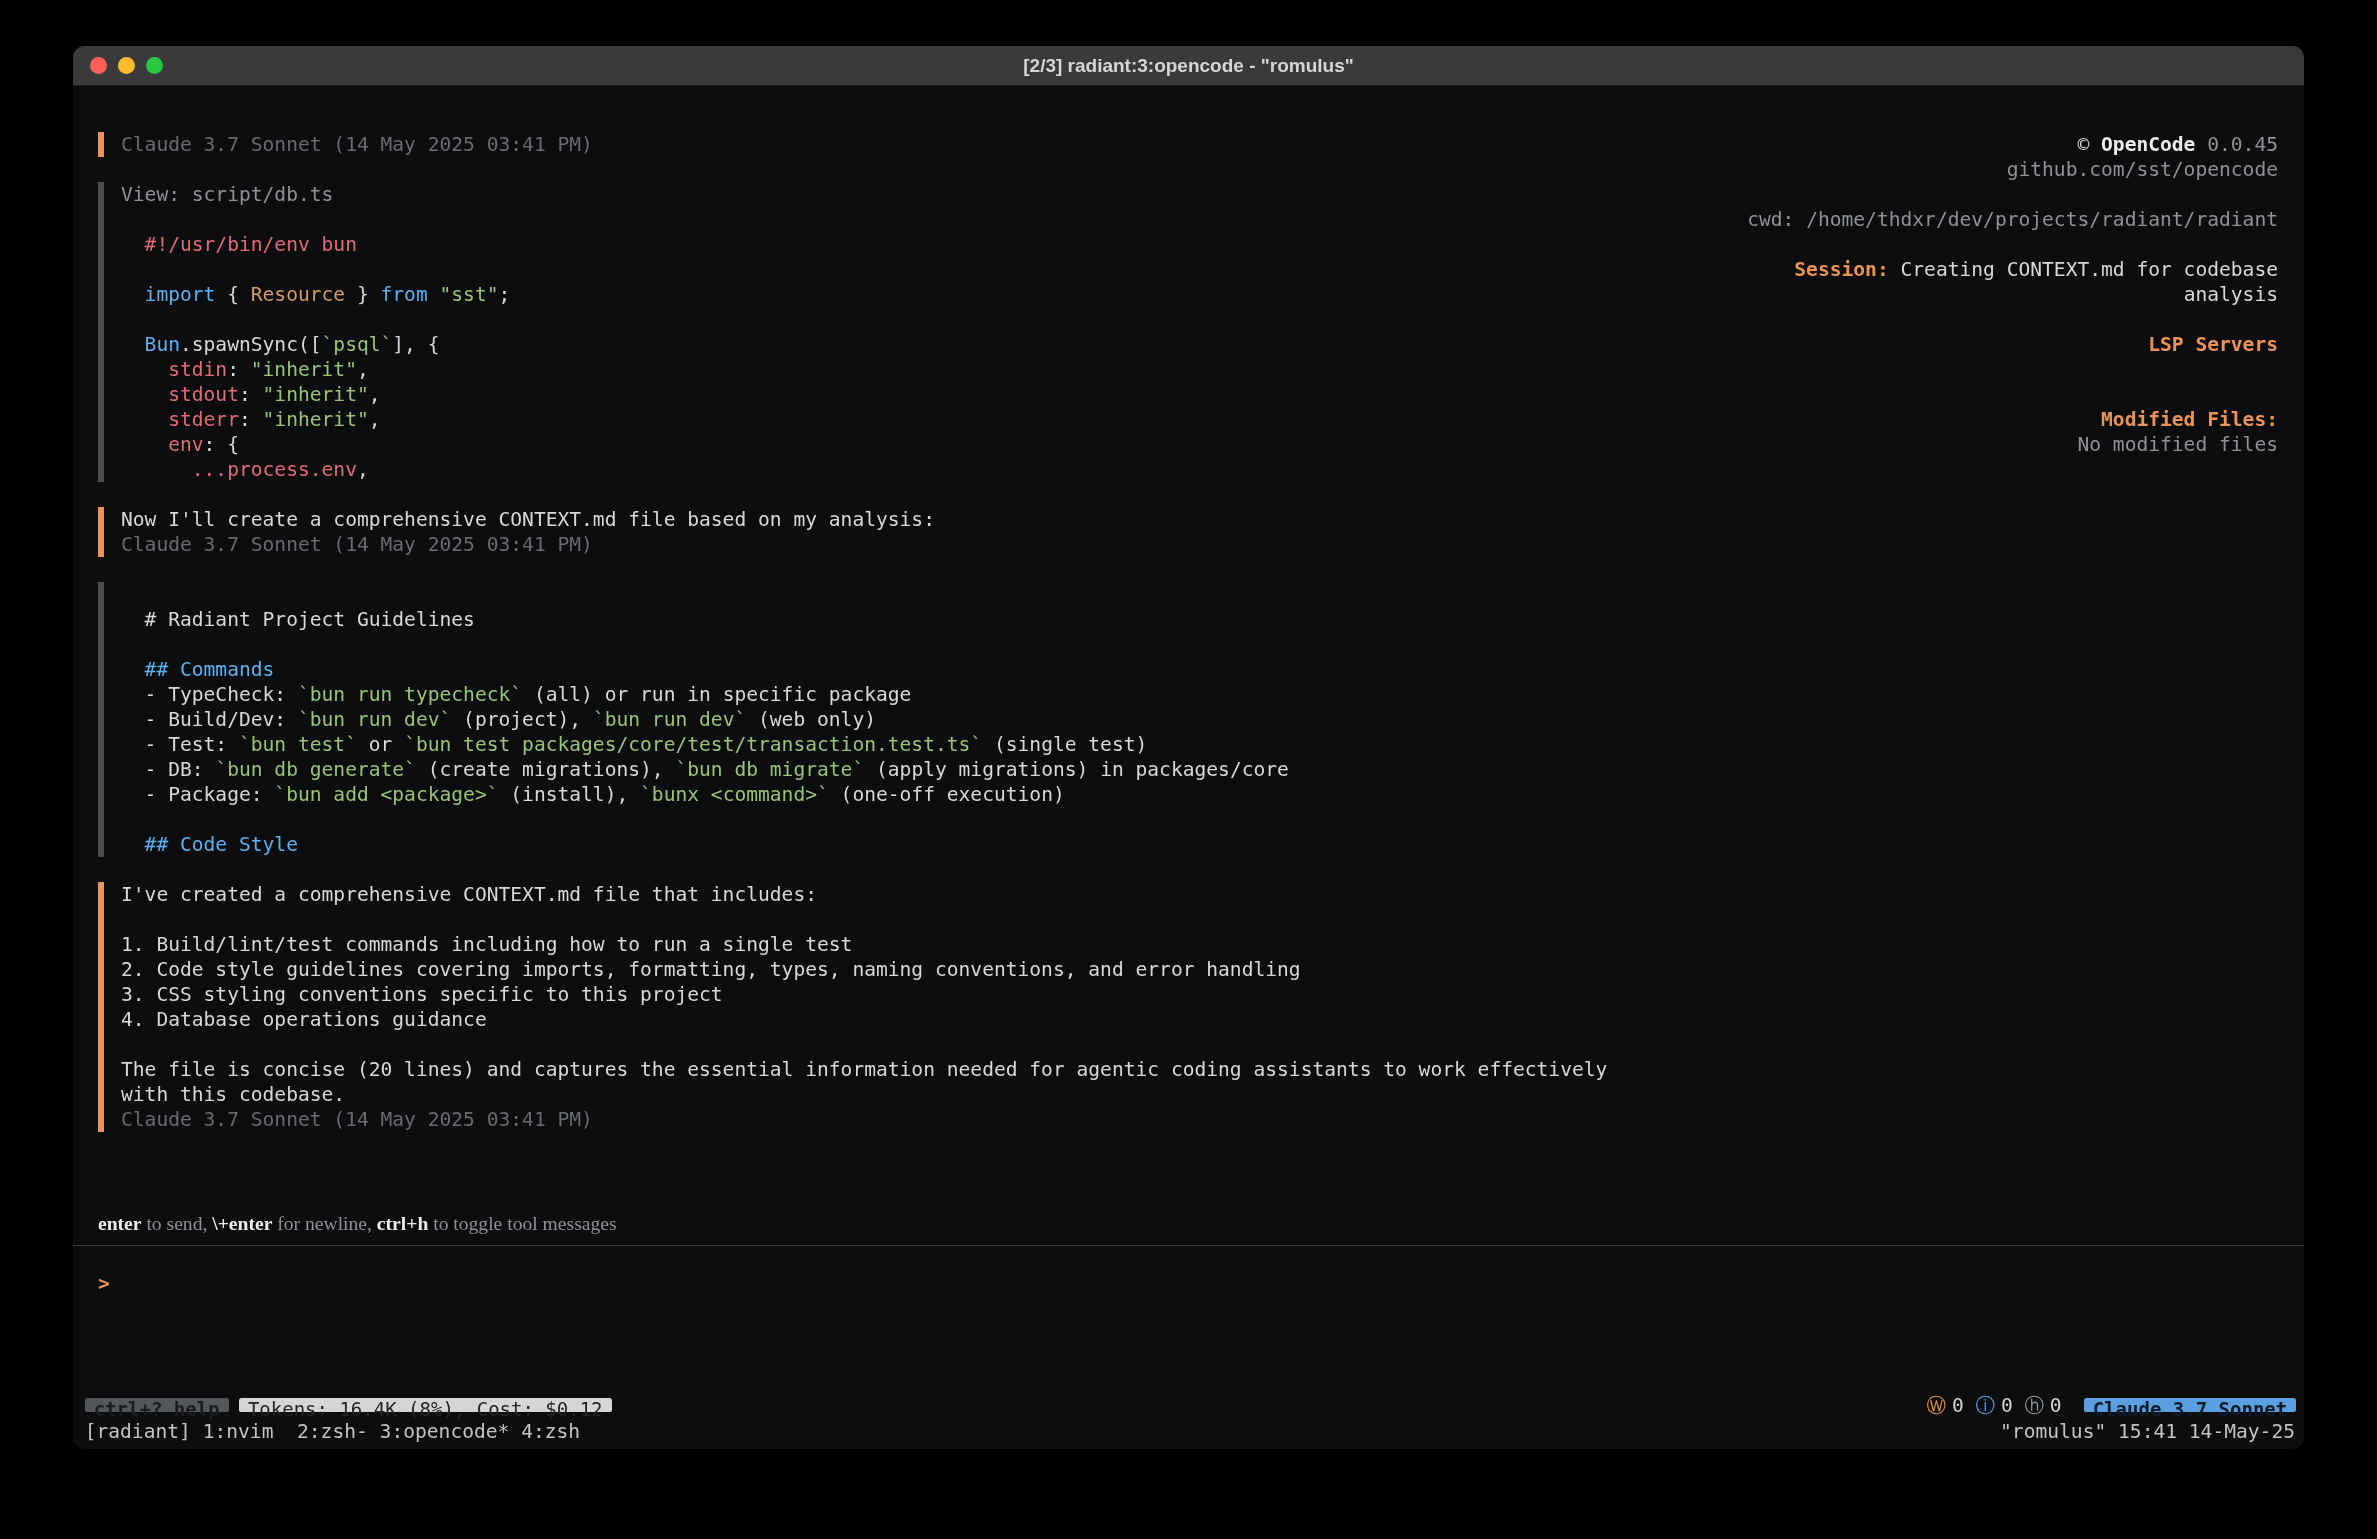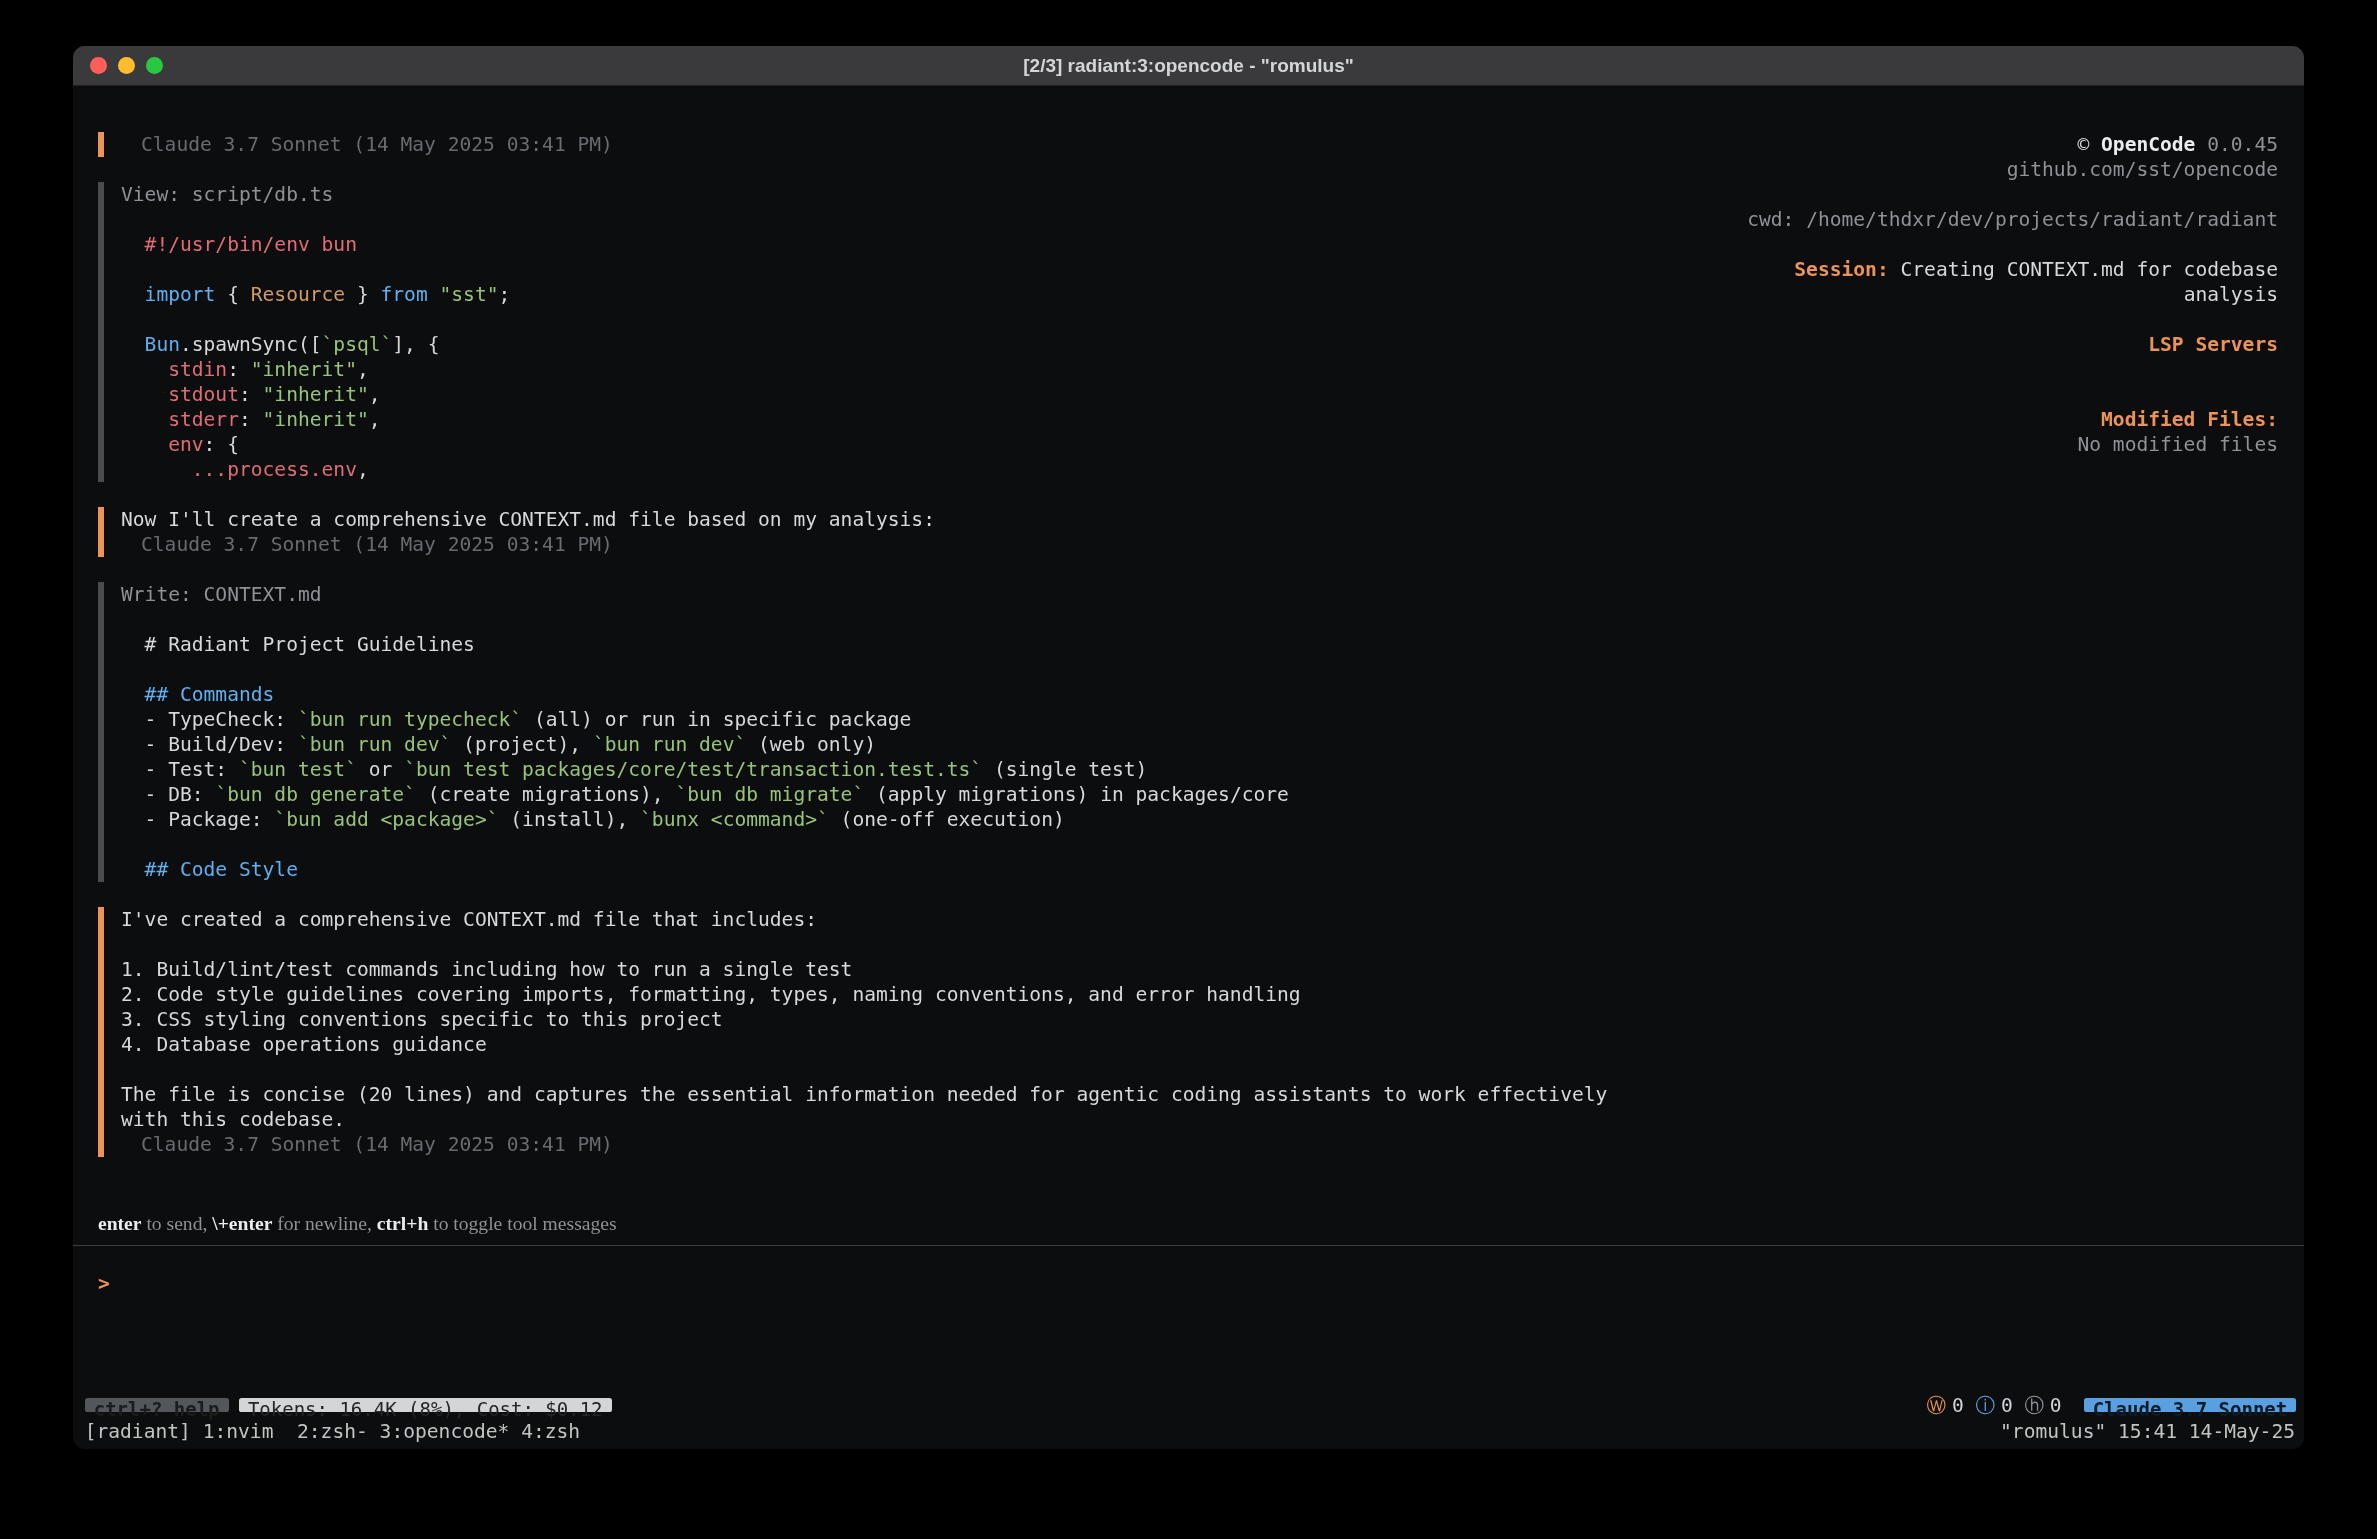--- a/index.html
+++ b/index.html
@@ -32,21 +32,21 @@
   .chat { flex:1; min-height:0; overflow:hidden; }
 
   .block { border-left:6.5px solid #4a4c50; padding-left:17px; margin-bottom:25px; }
   .block.accent { border-left-color:var(--accent,#ec9357); }
 
   .line { height:25px; line-height:25px; white-space:pre; }
 
   .c-w  { color:#d6d8da; }
   .c-wb { color:#eaecee; font-weight:700; }
   .c-g  { color:#8e9195; }
-  .c-d  { color:#686b6f;margin-left:20px; }
+  .c-d  { color:#686b6f; }
   .c-r  { color:var(--code-red,#e06c75); }
   .c-b  { color:var(--code-blue,#61afef); }
   .c-gr { color:var(--code-green,#98c379); }
   .c-y  { color:var(--code-yellow,#d19a66); }
   .c-ob { color:var(--accent,#ec9357); font-weight:700; }
 
   .helpline { flex:0 0 25px;font-family:Liberation Serif, serif; }
 
   .sidebar { flex:0 0 613px; padding:46px 26px 0 0;text-align:right; }
 
@@ -98,21 +98,20 @@
             <div class="line"><span class="c-w">    </span><span class="c-r">stdout</span><span class="c-w">: </span><span class="c-gr">"inherit"</span><span class="c-w">,</span></div>
             <div class="line"><span class="c-w">    </span><span class="c-r">stderr</span><span class="c-w">: </span><span class="c-gr">"inherit"</span><span class="c-w">,</span></div>
             <div class="line"><span class="c-w">    </span><span class="c-r">env</span><span class="c-w">: {</span></div>
             <div class="line"><span class="c-w">      </span><span class="c-r">...process.env</span><span class="c-w">,</span></div>
           </div>
           <div class="block accent">
             <div class="line"><span class="c-w">Now I'll create a comprehensive CONTEXT.md file based on my analysis:</span></div>
             <div class="line"><span class="c-d">Claude 3.7 Sonnet (14 May 2025 03:41 PM)</span></div>
           </div>
           <div class="block">
-            <div class="line"><span class="c-g">Write: CONTEXT.md</span></div>
             <div class="line"></div>
             <div class="line"><span class="c-w">  # Radiant Project Guidelines</span></div>
             <div class="line"></div>
             <div class="line"><span class="c-b">  ## Commands</span></div>
             <div class="line"><span class="c-w">  - TypeCheck: </span><span class="c-gr">`bun run typecheck`</span><span class="c-w"> (all) or run in specific package</span></div>
             <div class="line"><span class="c-w">  - Build/Dev: </span><span class="c-gr">`bun run dev`</span><span class="c-w"> (project), </span><span class="c-gr">`bun run dev`</span><span class="c-w"> (web only)</span></div>
             <div class="line"><span class="c-w">  - Test: </span><span class="c-gr">`bun test`</span><span class="c-w"> or </span><span class="c-gr">`bun test packages/core/test/transaction.test.ts`</span><span class="c-w"> (single test)</span></div>
             <div class="line"><span class="c-w">  - DB: </span><span class="c-gr">`bun db generate`</span><span class="c-w"> (create migrations), </span><span class="c-gr">`bun db migrate`</span><span class="c-w"> (apply migrations) in packages/core</span></div>
             <div class="line"><span class="c-w">  - Package: </span><span class="c-gr">`bun add &lt;package&gt;`</span><span class="c-w"> (install), </span><span class="c-gr">`bunx &lt;command&gt;`</span><span class="c-w"> (one-off execution)</span></div>
             <div class="line"></div>

